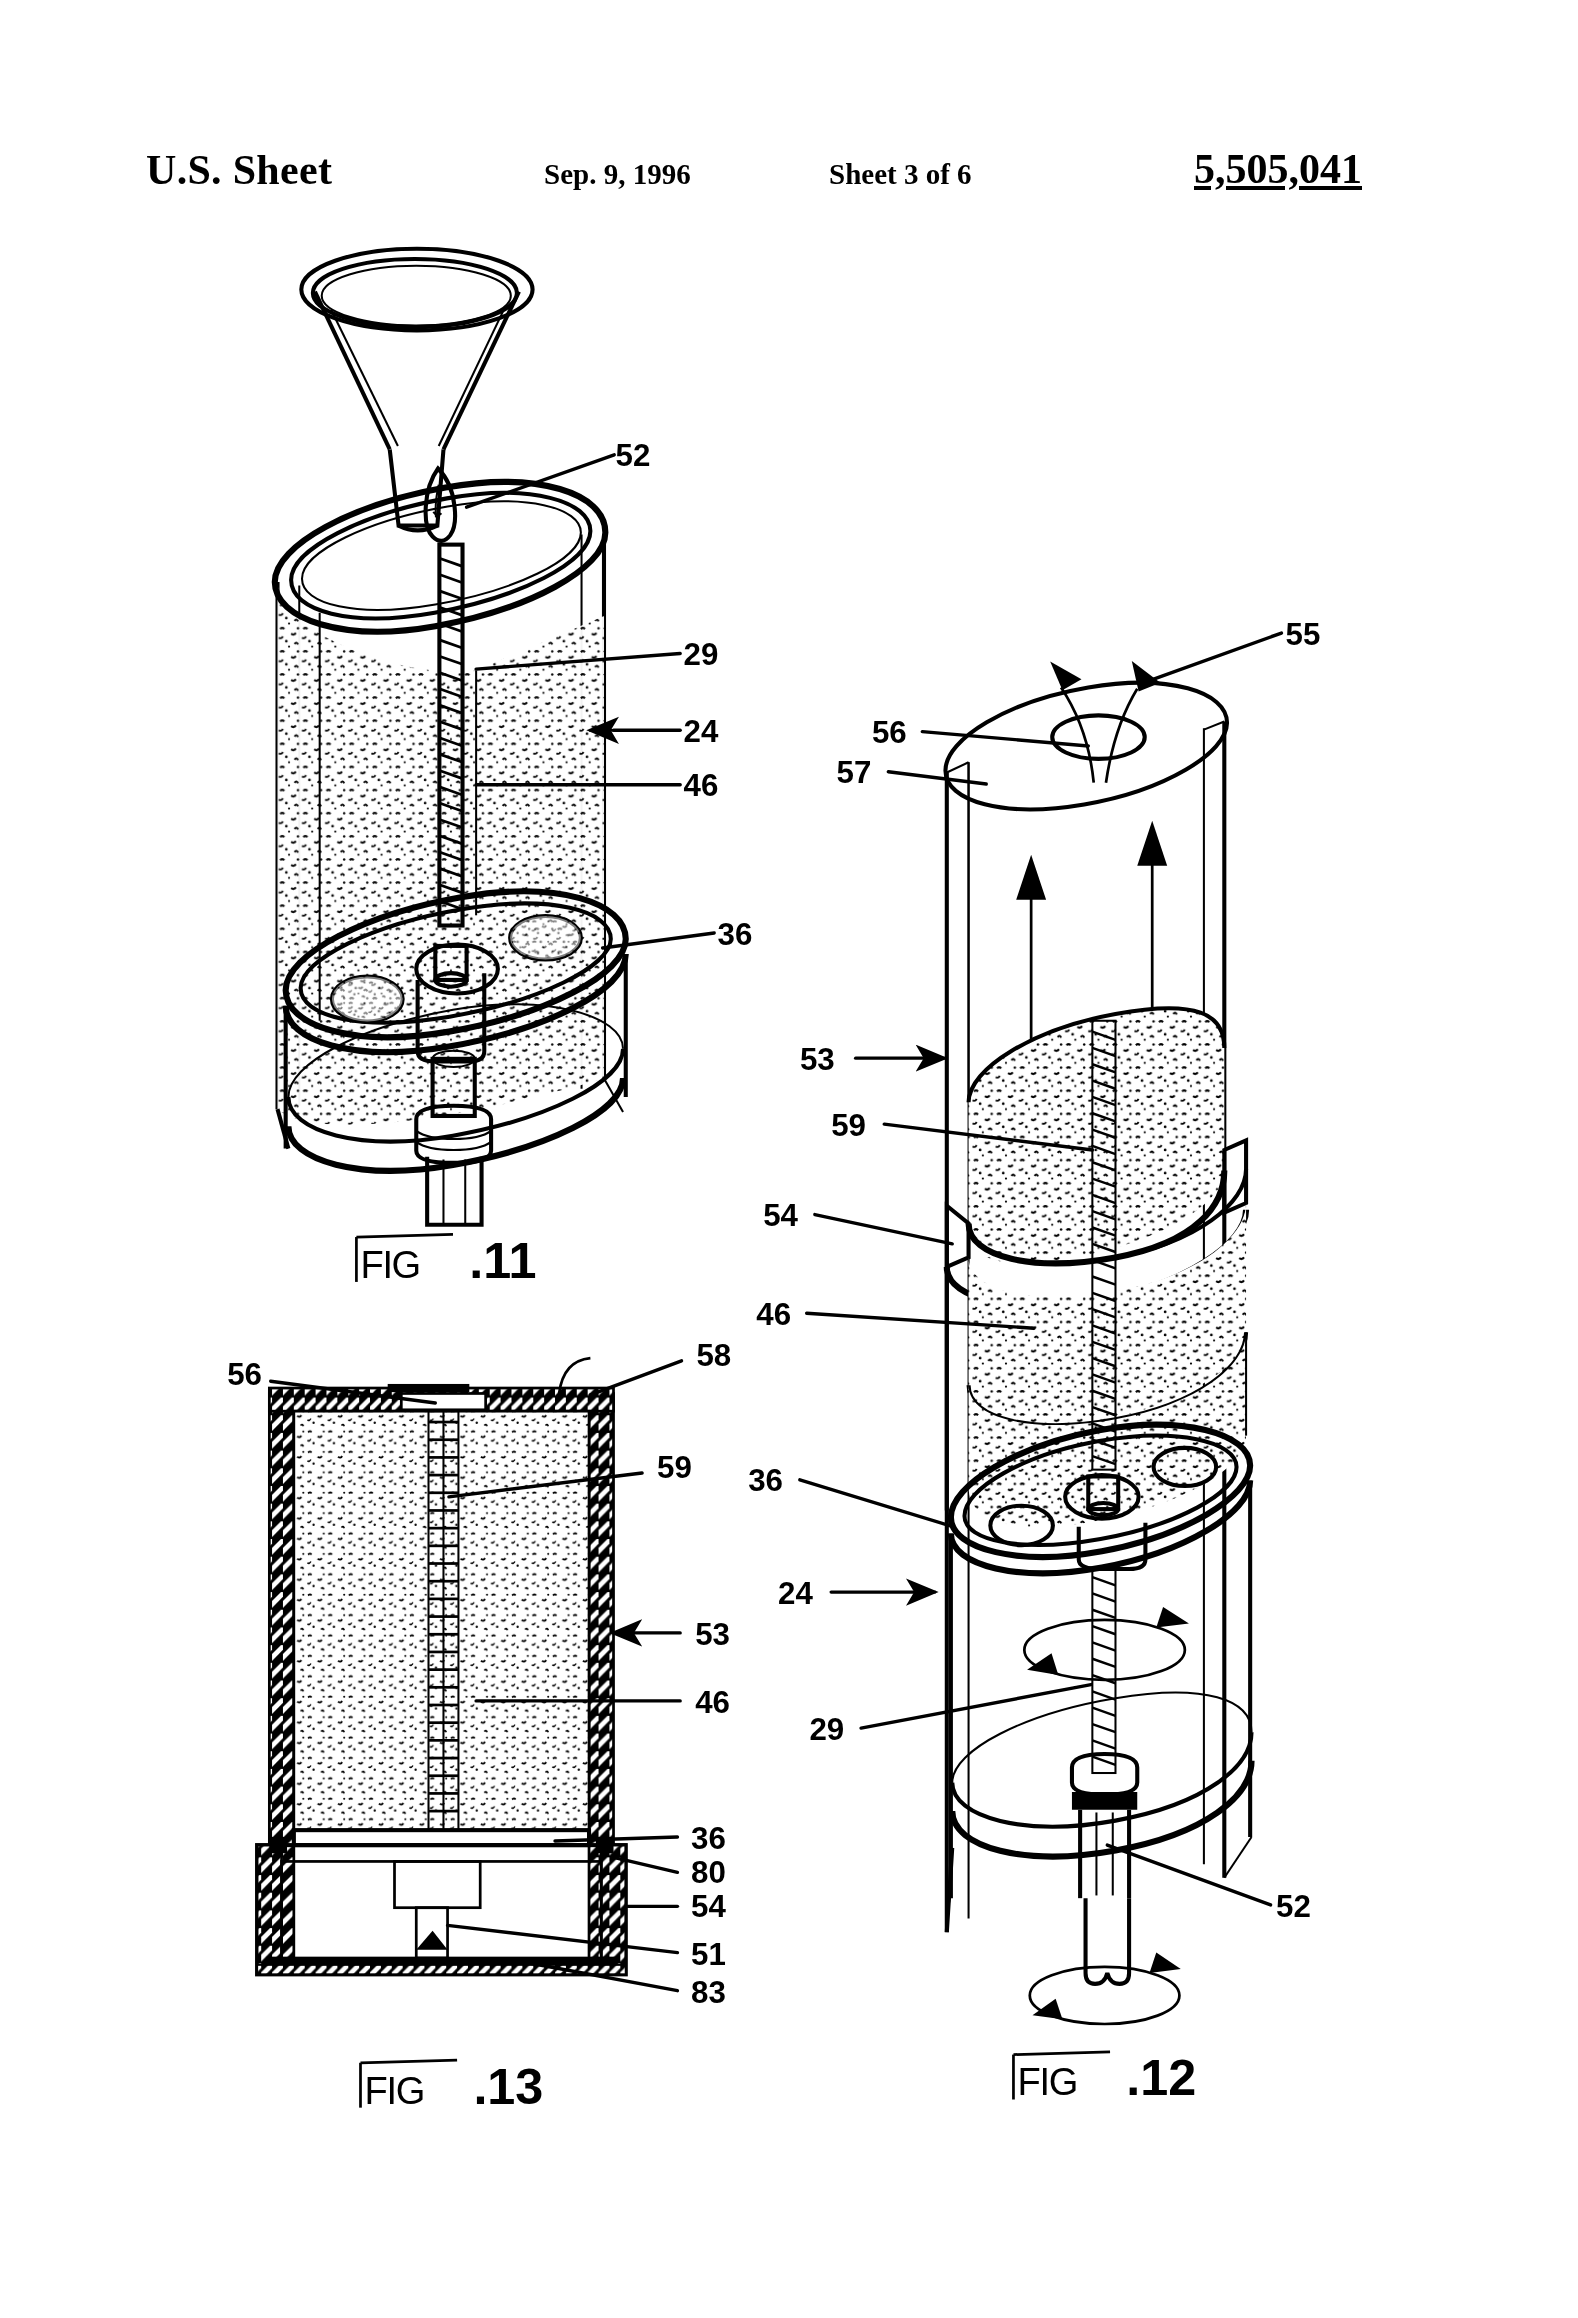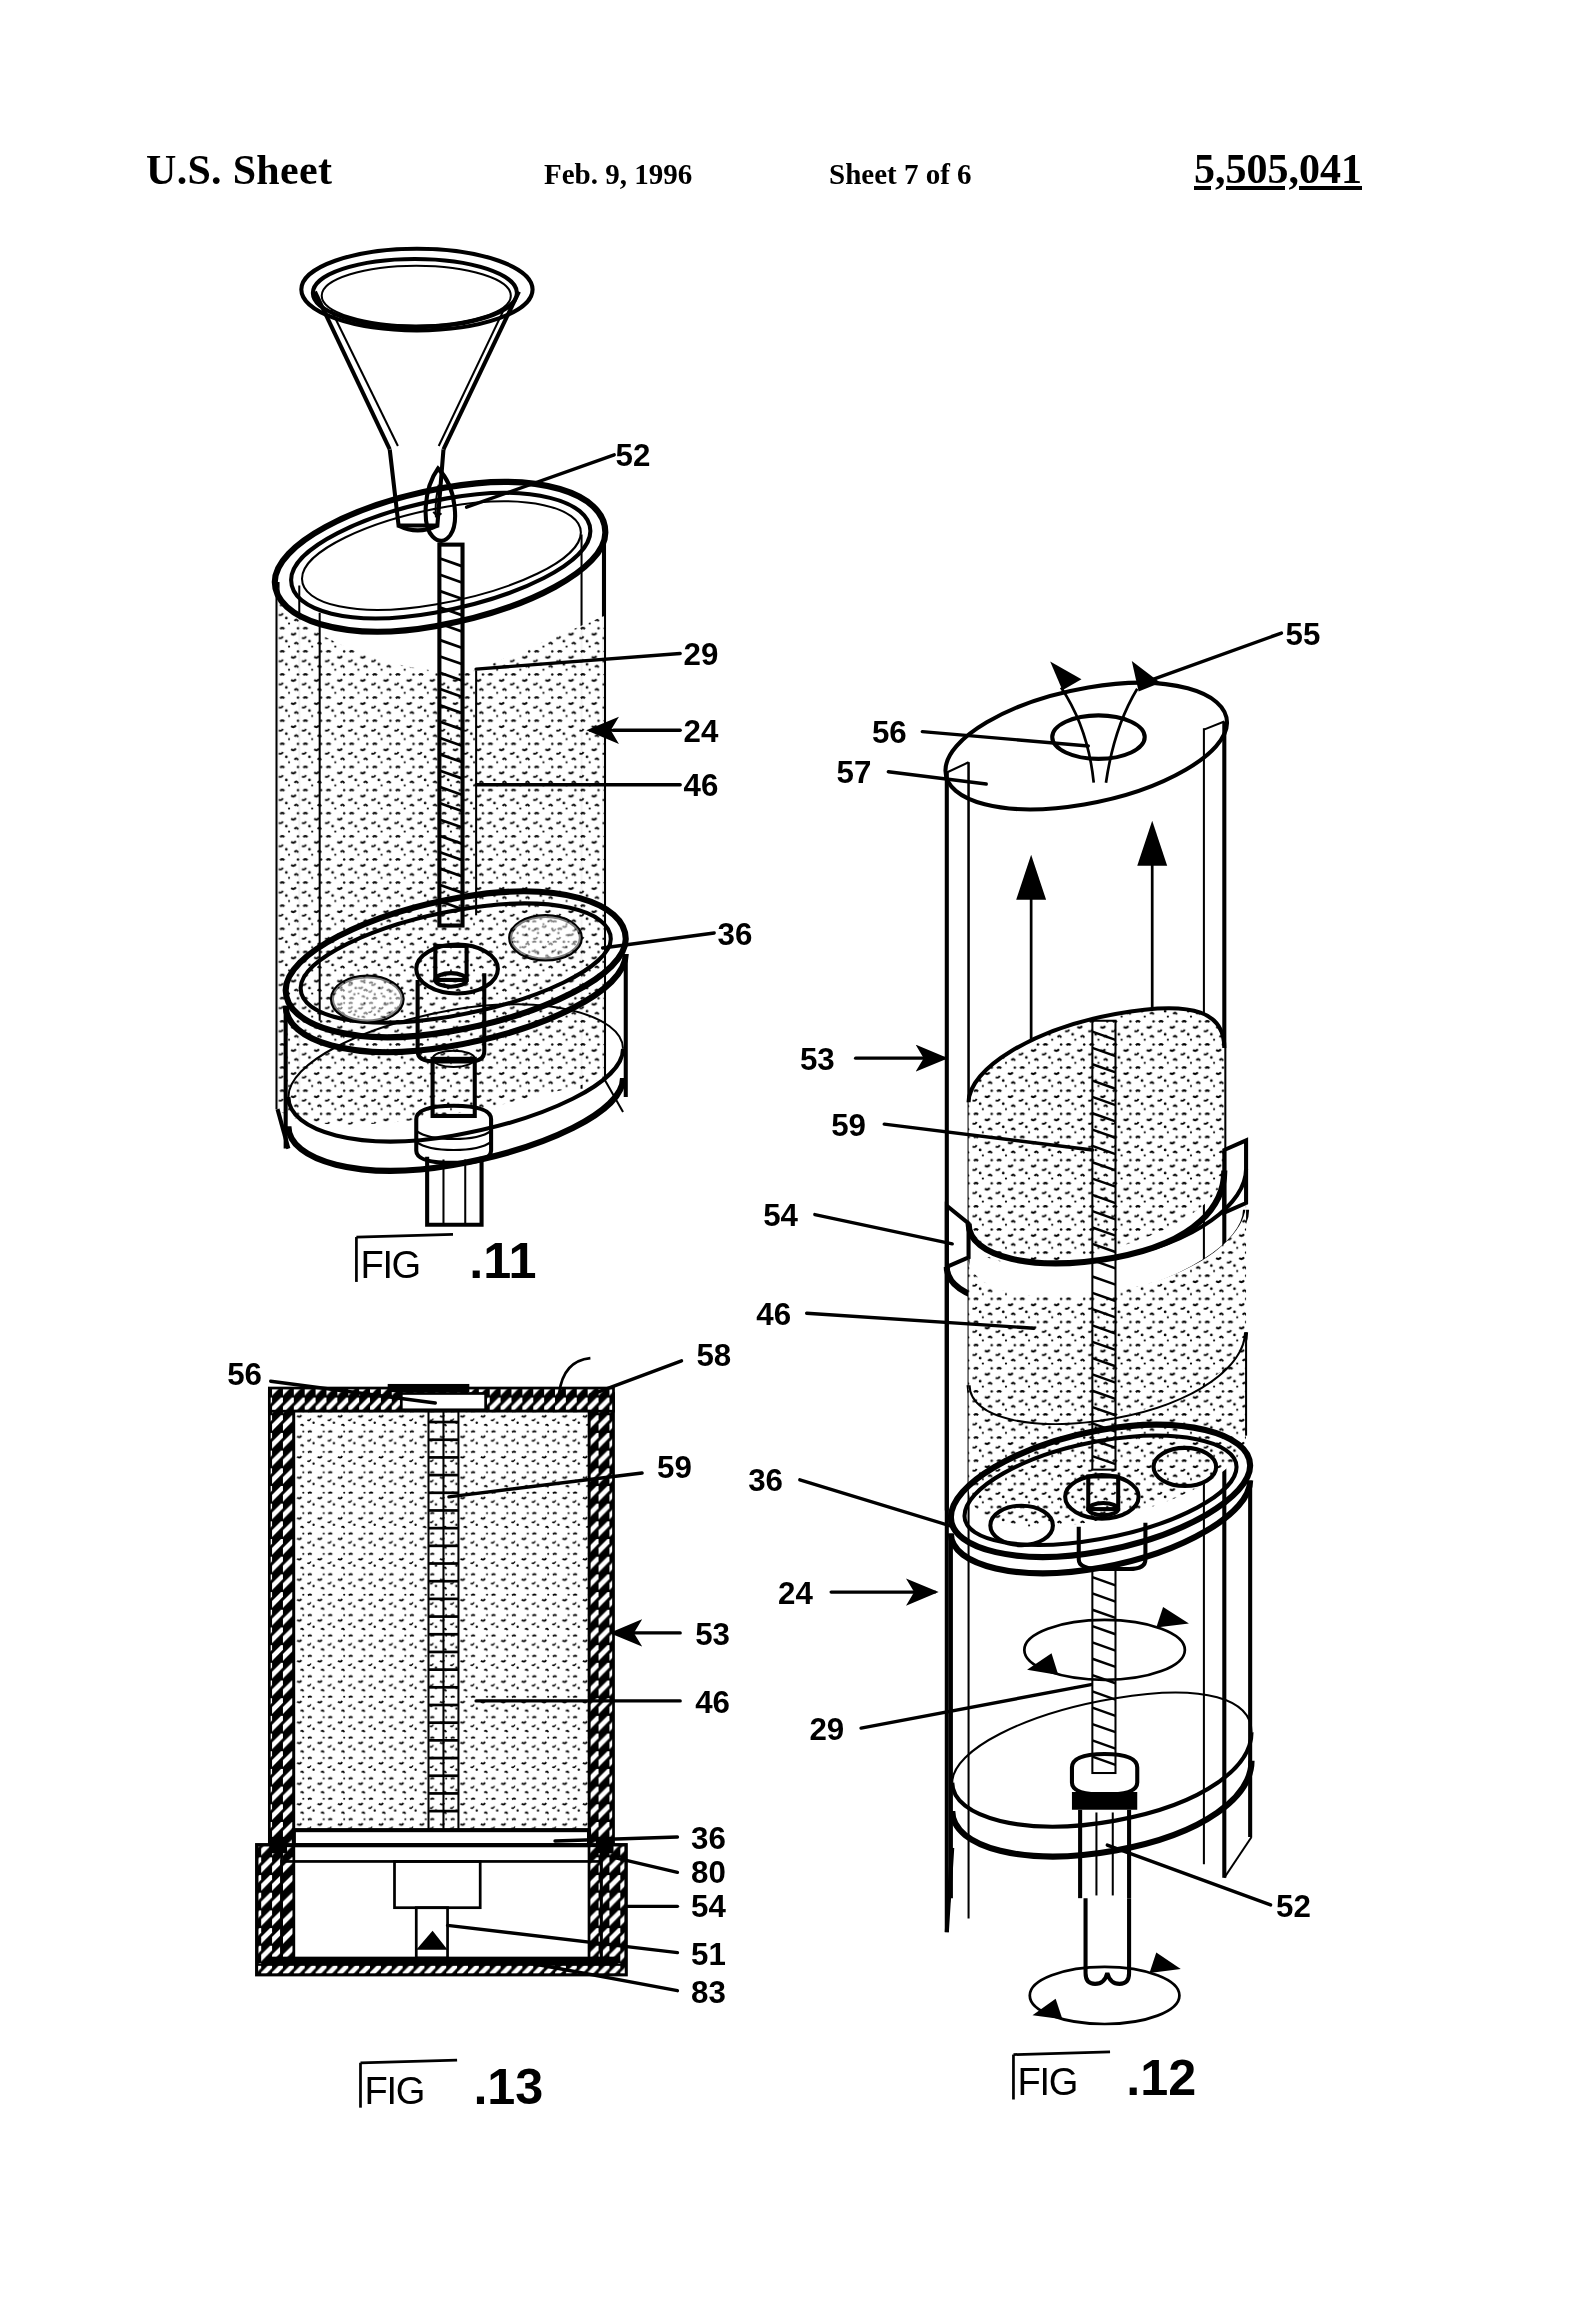--- a/index.html
+++ b/index.html
@@ -54,22 +54,22 @@
   .thin{stroke:#000;fill:none;stroke-width:3;}
   .leader{stroke:#000;fill:none;stroke-width:5;stroke-linecap:round;}
   .fillwhite{fill:#fff;}
   .solid{fill:#000;}
 </style>
 </head>
 <body>
 
 <div id="header">
   <div id="hdr-uspatent">U.S. Sheet</div>
-  <div id="hdr-date">Feb. 9, 1996</div>
-  <div id="hdr-sheet">Sheet 7 of 6</div>
+  <div id="hdr-date">Sep. 9, 1996</div>
+  <div id="hdr-sheet">Sheet 3 of 6</div>
   <div id="hdr-patno">5,505,041</div>
 </div>
 
 <div id="sheet">
 <svg viewBox="0 0 2320 3408" xmlns="http://www.w3.org/2000/svg">
   <defs>
 
     <pattern id="stipple" width="34" height="34" patternUnits="userSpaceOnUse">
       <rect width="34" height="34" fill="#fff"></rect>
       <path d="M4 6 q3 -3 6 0" stroke="#000" stroke-width="3" fill="none"></path>

